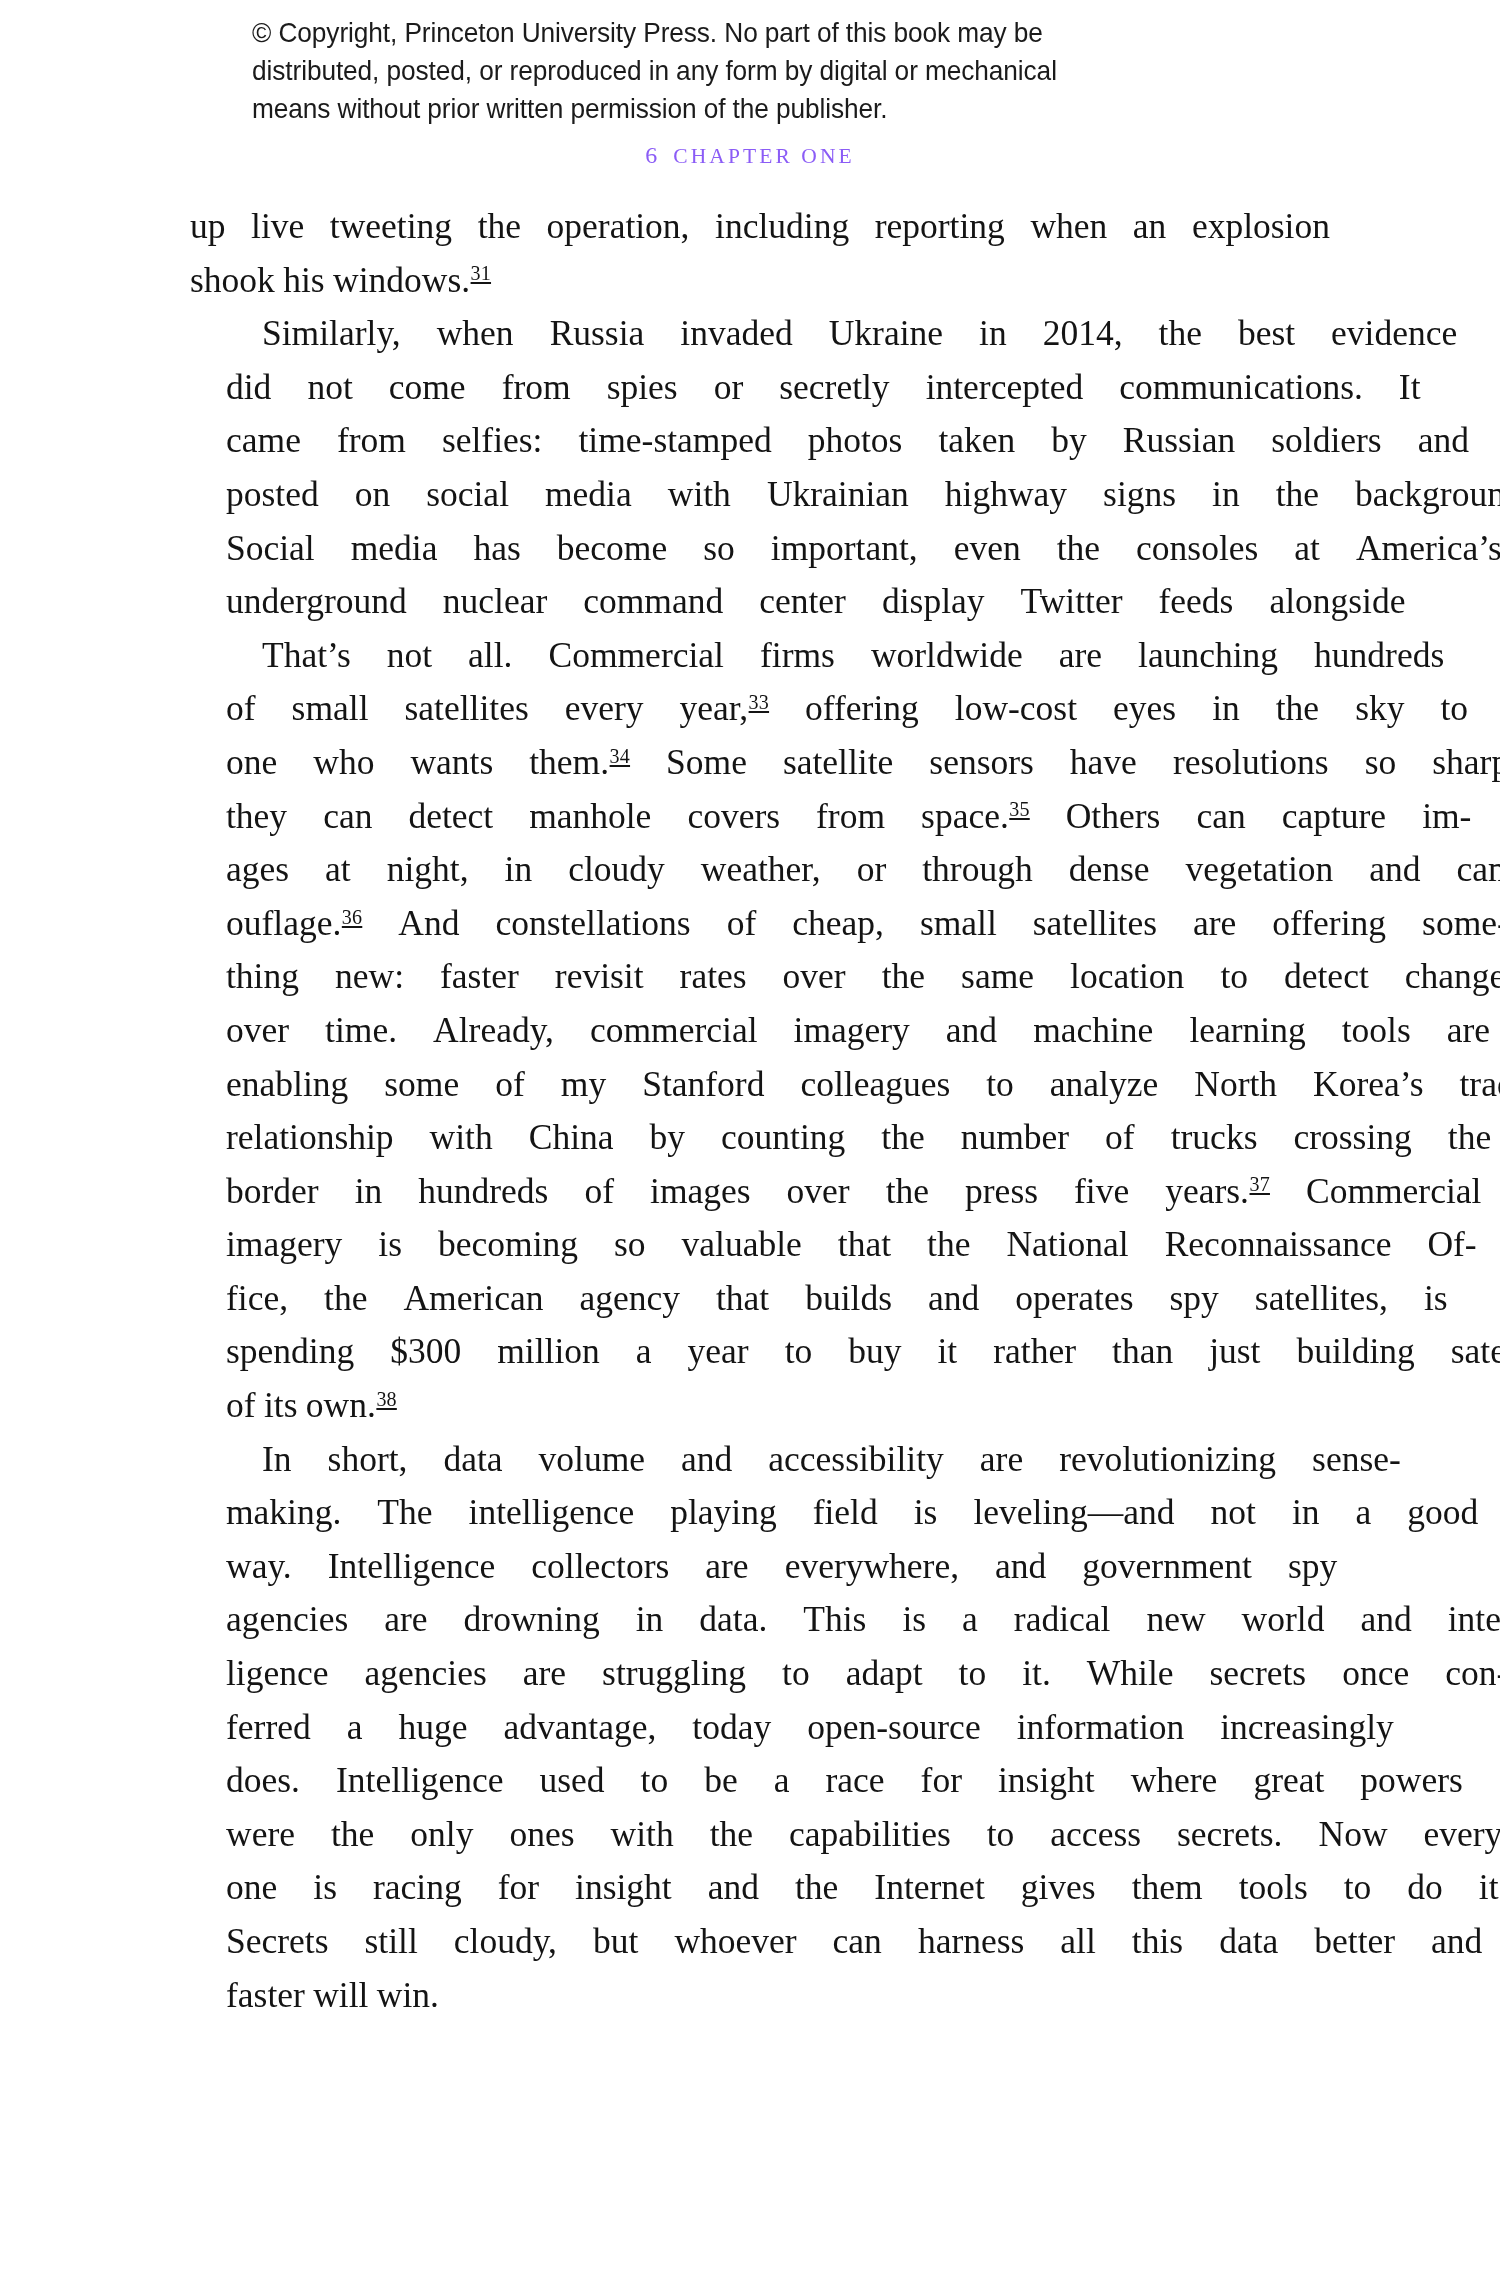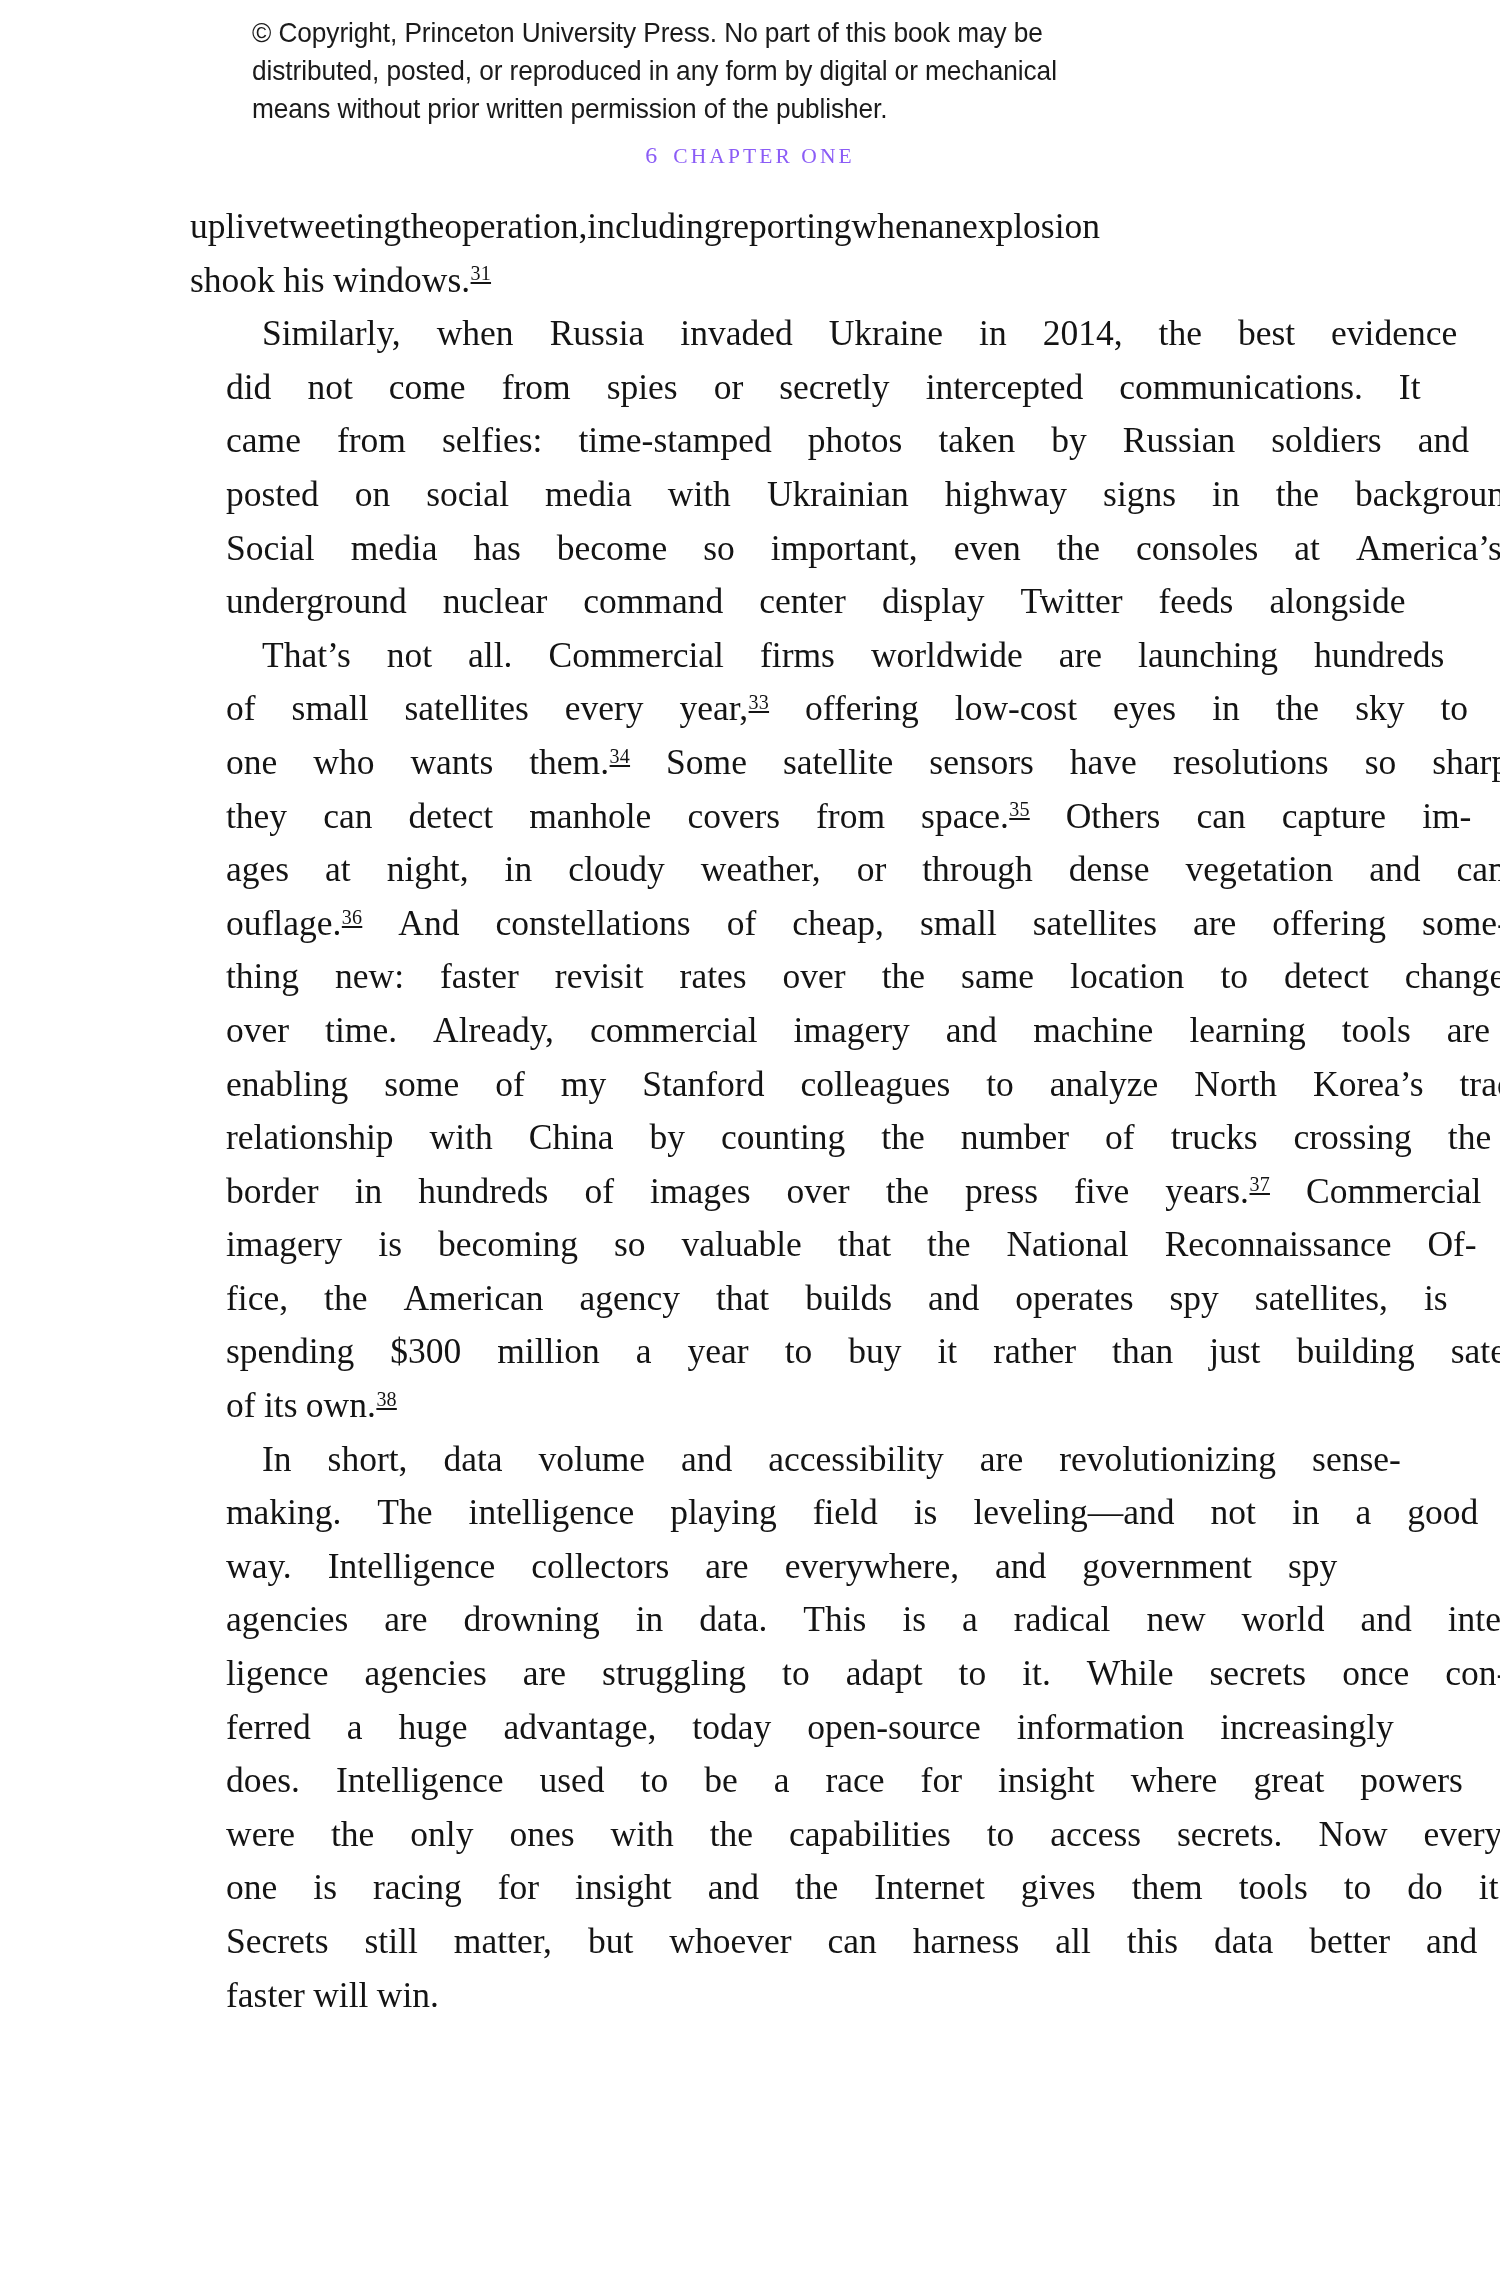--- a/index.html
+++ b/index.html
@@ -92,21 +92,21 @@
     display: block;
     text-align: justify;
     white-space: nowrap;
   }
   .para .ln.last {
     text-align: left;
   }
   
   .para .ln:not(.last) {
     display: flex;
-    justify-content: flex-start;
+    justify-content: space-between;
     white-space: nowrap;
   }
   .para .ln:not(.last) > span.w {
     white-space: pre;
   }
   .para .ln.last > span.w {
     white-space: pre;
   }
   .para .ln.first-of-par {
     padding-left: 36px;
@@ -539,21 +539,21 @@
           <span class="w">gives</span>
           <span class="w">them</span>
           <span class="w">tools</span>
           <span class="w">to</span>
           <span class="w">do</span>
           <span class="w">it.</span>
         </span>
         <span class="ln">
           <span class="w">Secrets</span>
           <span class="w">still</span>
-          <span class="w">matter,</span>
+          <span class="w">cloudy,</span>
           <span class="w">but</span>
           <span class="w">whoever</span>
           <span class="w">can</span>
           <span class="w">harness</span>
           <span class="w">all</span>
           <span class="w">this</span>
           <span class="w">data</span>
           <span class="w">better</span>
           <span class="w">and</span>
         </span>

